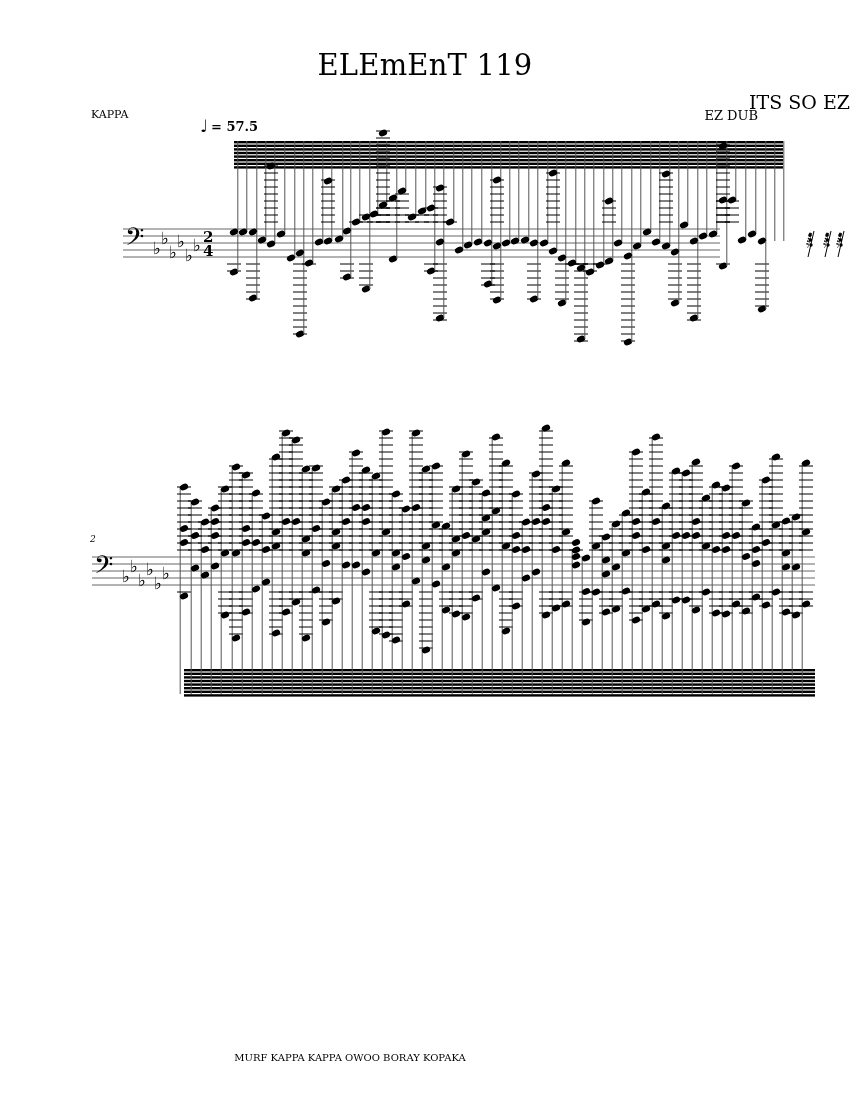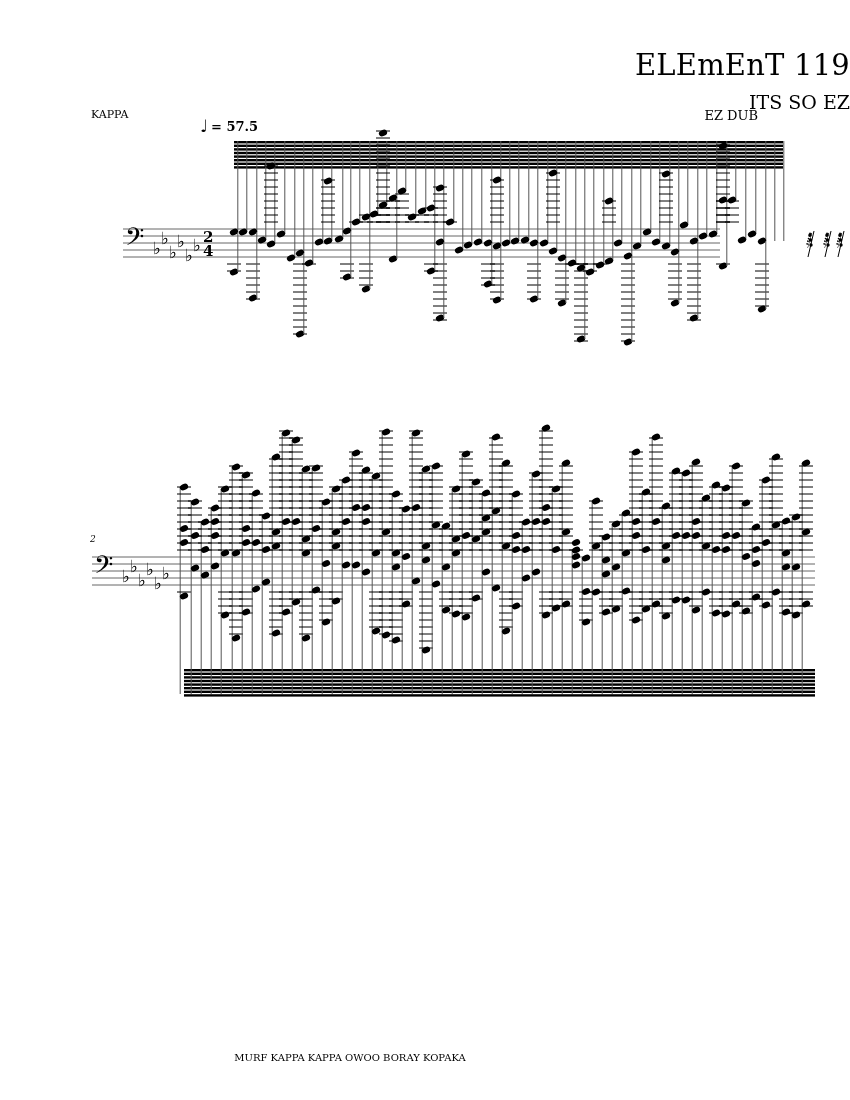--- a/index.html
+++ b/index.html
@@ -1,17 +1,17 @@
 <!DOCTYPE html>
 <html><head>
 <meta charset="utf-8">
 <style>
   html, body { margin: 0; padding: 0; background: #ffffff; }
   body { width: 850px; height: 1100px; position: relative; overflow: hidden; font-family: "DejaVu Serif", "Liberation Serif", serif; color: #000; }
-  .title { position: absolute; top: 48px; left: 0; width: 850px; text-align: right; font-size: 29px; font-family: "DejaVu Serif", serif; letter-spacing: 0.2px; }
+  .title { position: absolute; top: 48px; left: 0; width: 850px; text-align: center; font-size: 29px; font-family: "DejaVu Serif", serif; letter-spacing: 0.2px; }
   .subtitle { position: absolute; top: 91px; left: 0; width: 850px; text-align: right; font-size: 19px; font-family: "DejaVu Serif", serif; }
   .poet { position: absolute; top: 108px; left: 91px; font-size: 11px; font-family: "DejaVu Serif", serif; text-align: right; }
   .composer { position: absolute; top: 108px; right: 92px; font-size: 13px; font-family: "DejaVu Serif", serif; margin-left: 12px; }
   .tempo { position: absolute; top: 118px; left: 200px; font-size: 13px; font-weight: bold; font-family: "DejaVu Serif", serif; display: flex; align-items: center; gap: 3px; }
   .tempo .note-glyph { font-size: 17px; font-weight: normal; line-height: 1; }
   .bar-num { position: absolute; top: 534px; left: 90px; font-size: 9px; font-style: italic; font-family: "DejaVu Serif", serif; }
   .footer { position: absolute; top: 1052px; left: 0; width: 700px; text-align: center; font-size: 10px; font-family: "DejaVu Serif", serif; }
   svg.score { position: absolute; left: 0; top: 0; }
 </style>
 </head>

